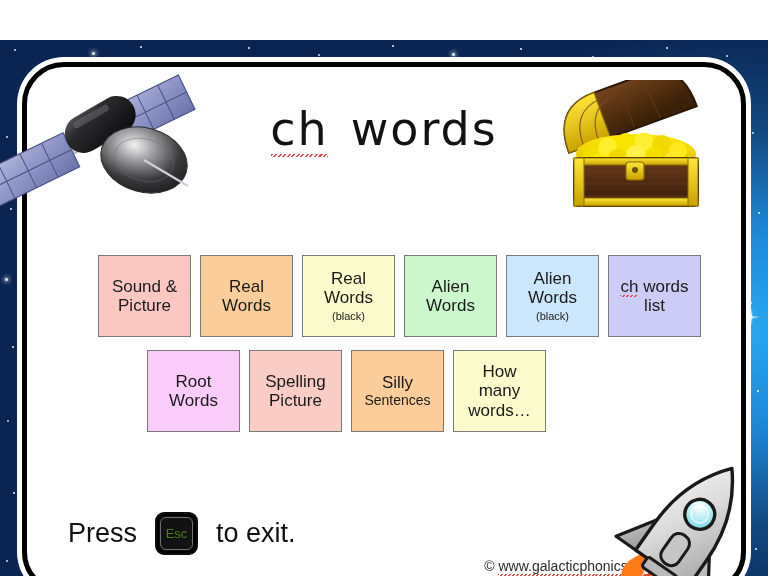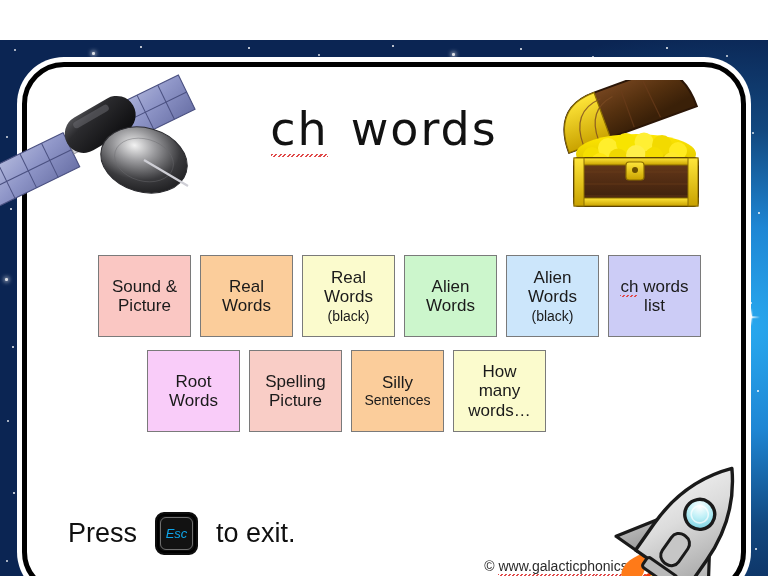--- a/index.html
+++ b/index.html
@@ -106,21 +106,21 @@
     align-items: center;
     justify-content: center;
     text-align: center;
     font-size: 17px;
     line-height: 1.12;
     color: #1a1a1a;
     cursor: pointer;
     padding: 2px 3px;
   }
   .tile .sub {
-    font-size: 14px;
+    font-size: 11px;
     margin-top: 3px;
     color: #1a1a1a;
   }
   .tile .big-label { display: block; }
   .tile .squig { position: relative; display: inline-block; }
   .tile .squig::after {
     content: "";
     position: absolute;
     left: 0; right: 0;
     bottom: -1px;
@@ -153,23 +153,22 @@
   }
   #esc-key .inner {
     width: 33px;
     height: 33px;
     border: 1.5px solid #6f6f6f;
     border-radius: 6px;
     display: flex;
     align-items: center;
     justify-content: center;
     font-size: 13px;
-    color: #0ea5e9;
+    color: #4d7c0f;
     background: #121212;
-    font-style: italic;
   }
 
   #copyright {
     position: absolute;
     right: 110px;
     bottom: 42px;
     font-size: 14px;
     color: #2a2a2a;
     white-space: nowrap;
   }

